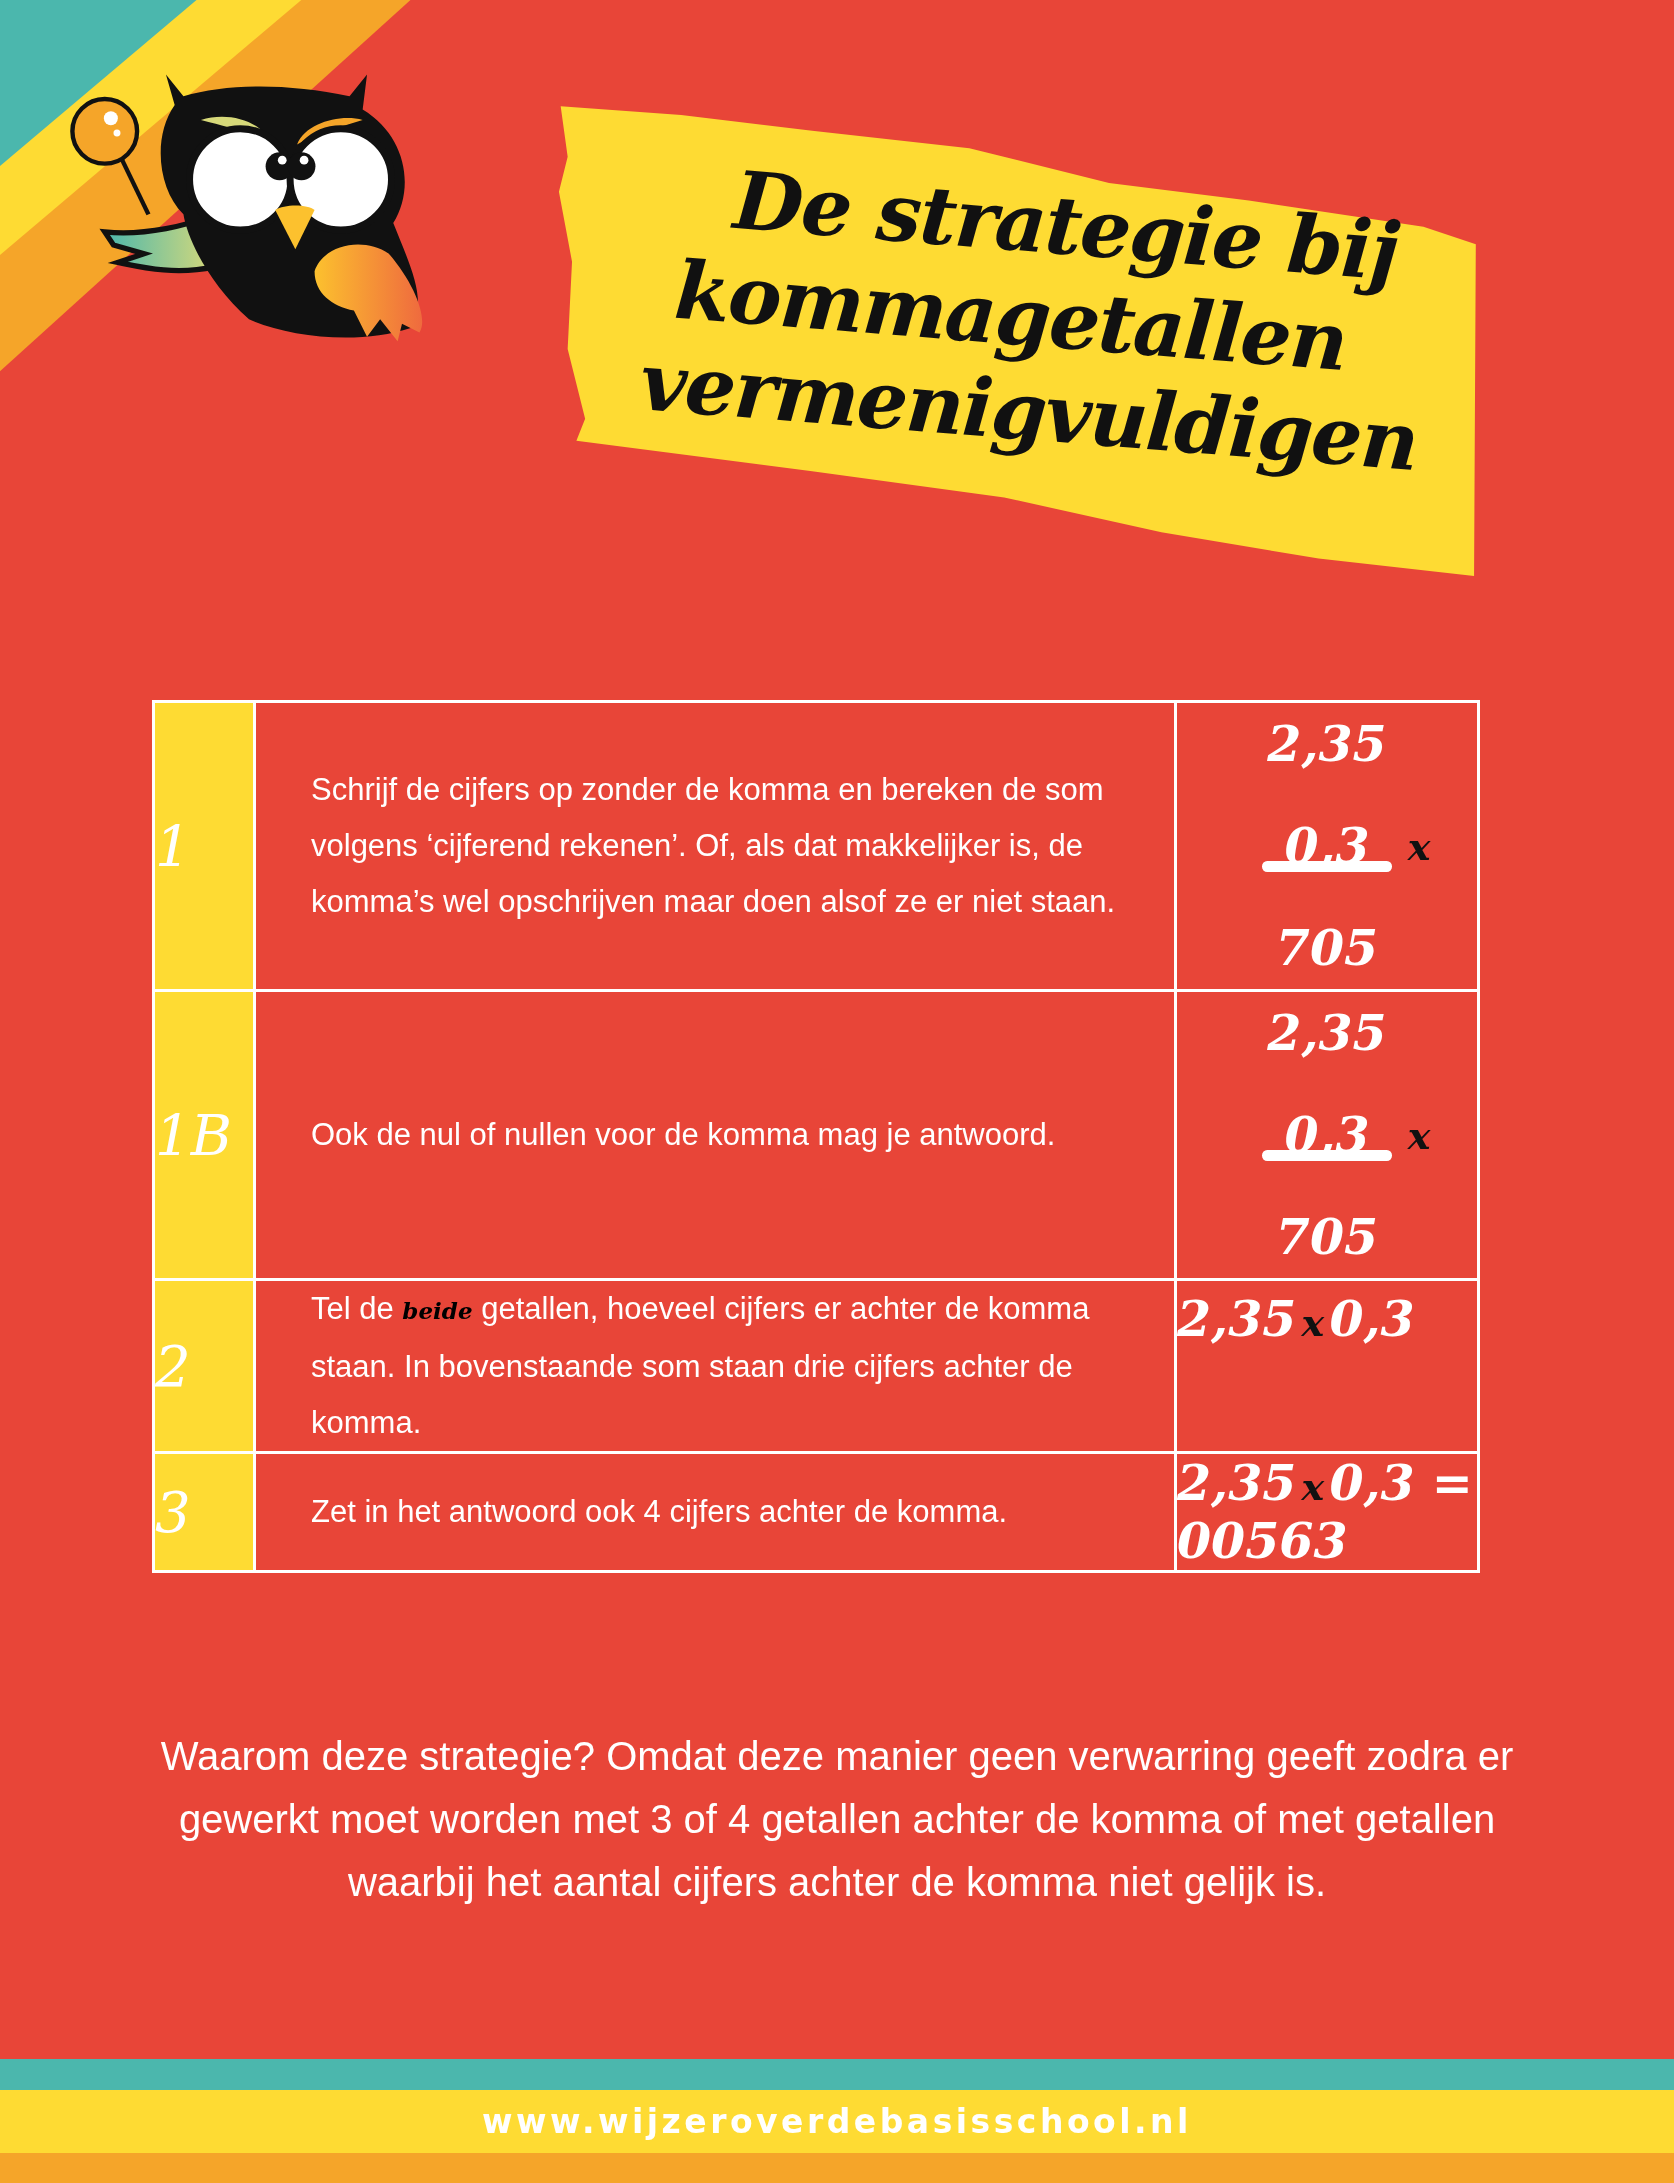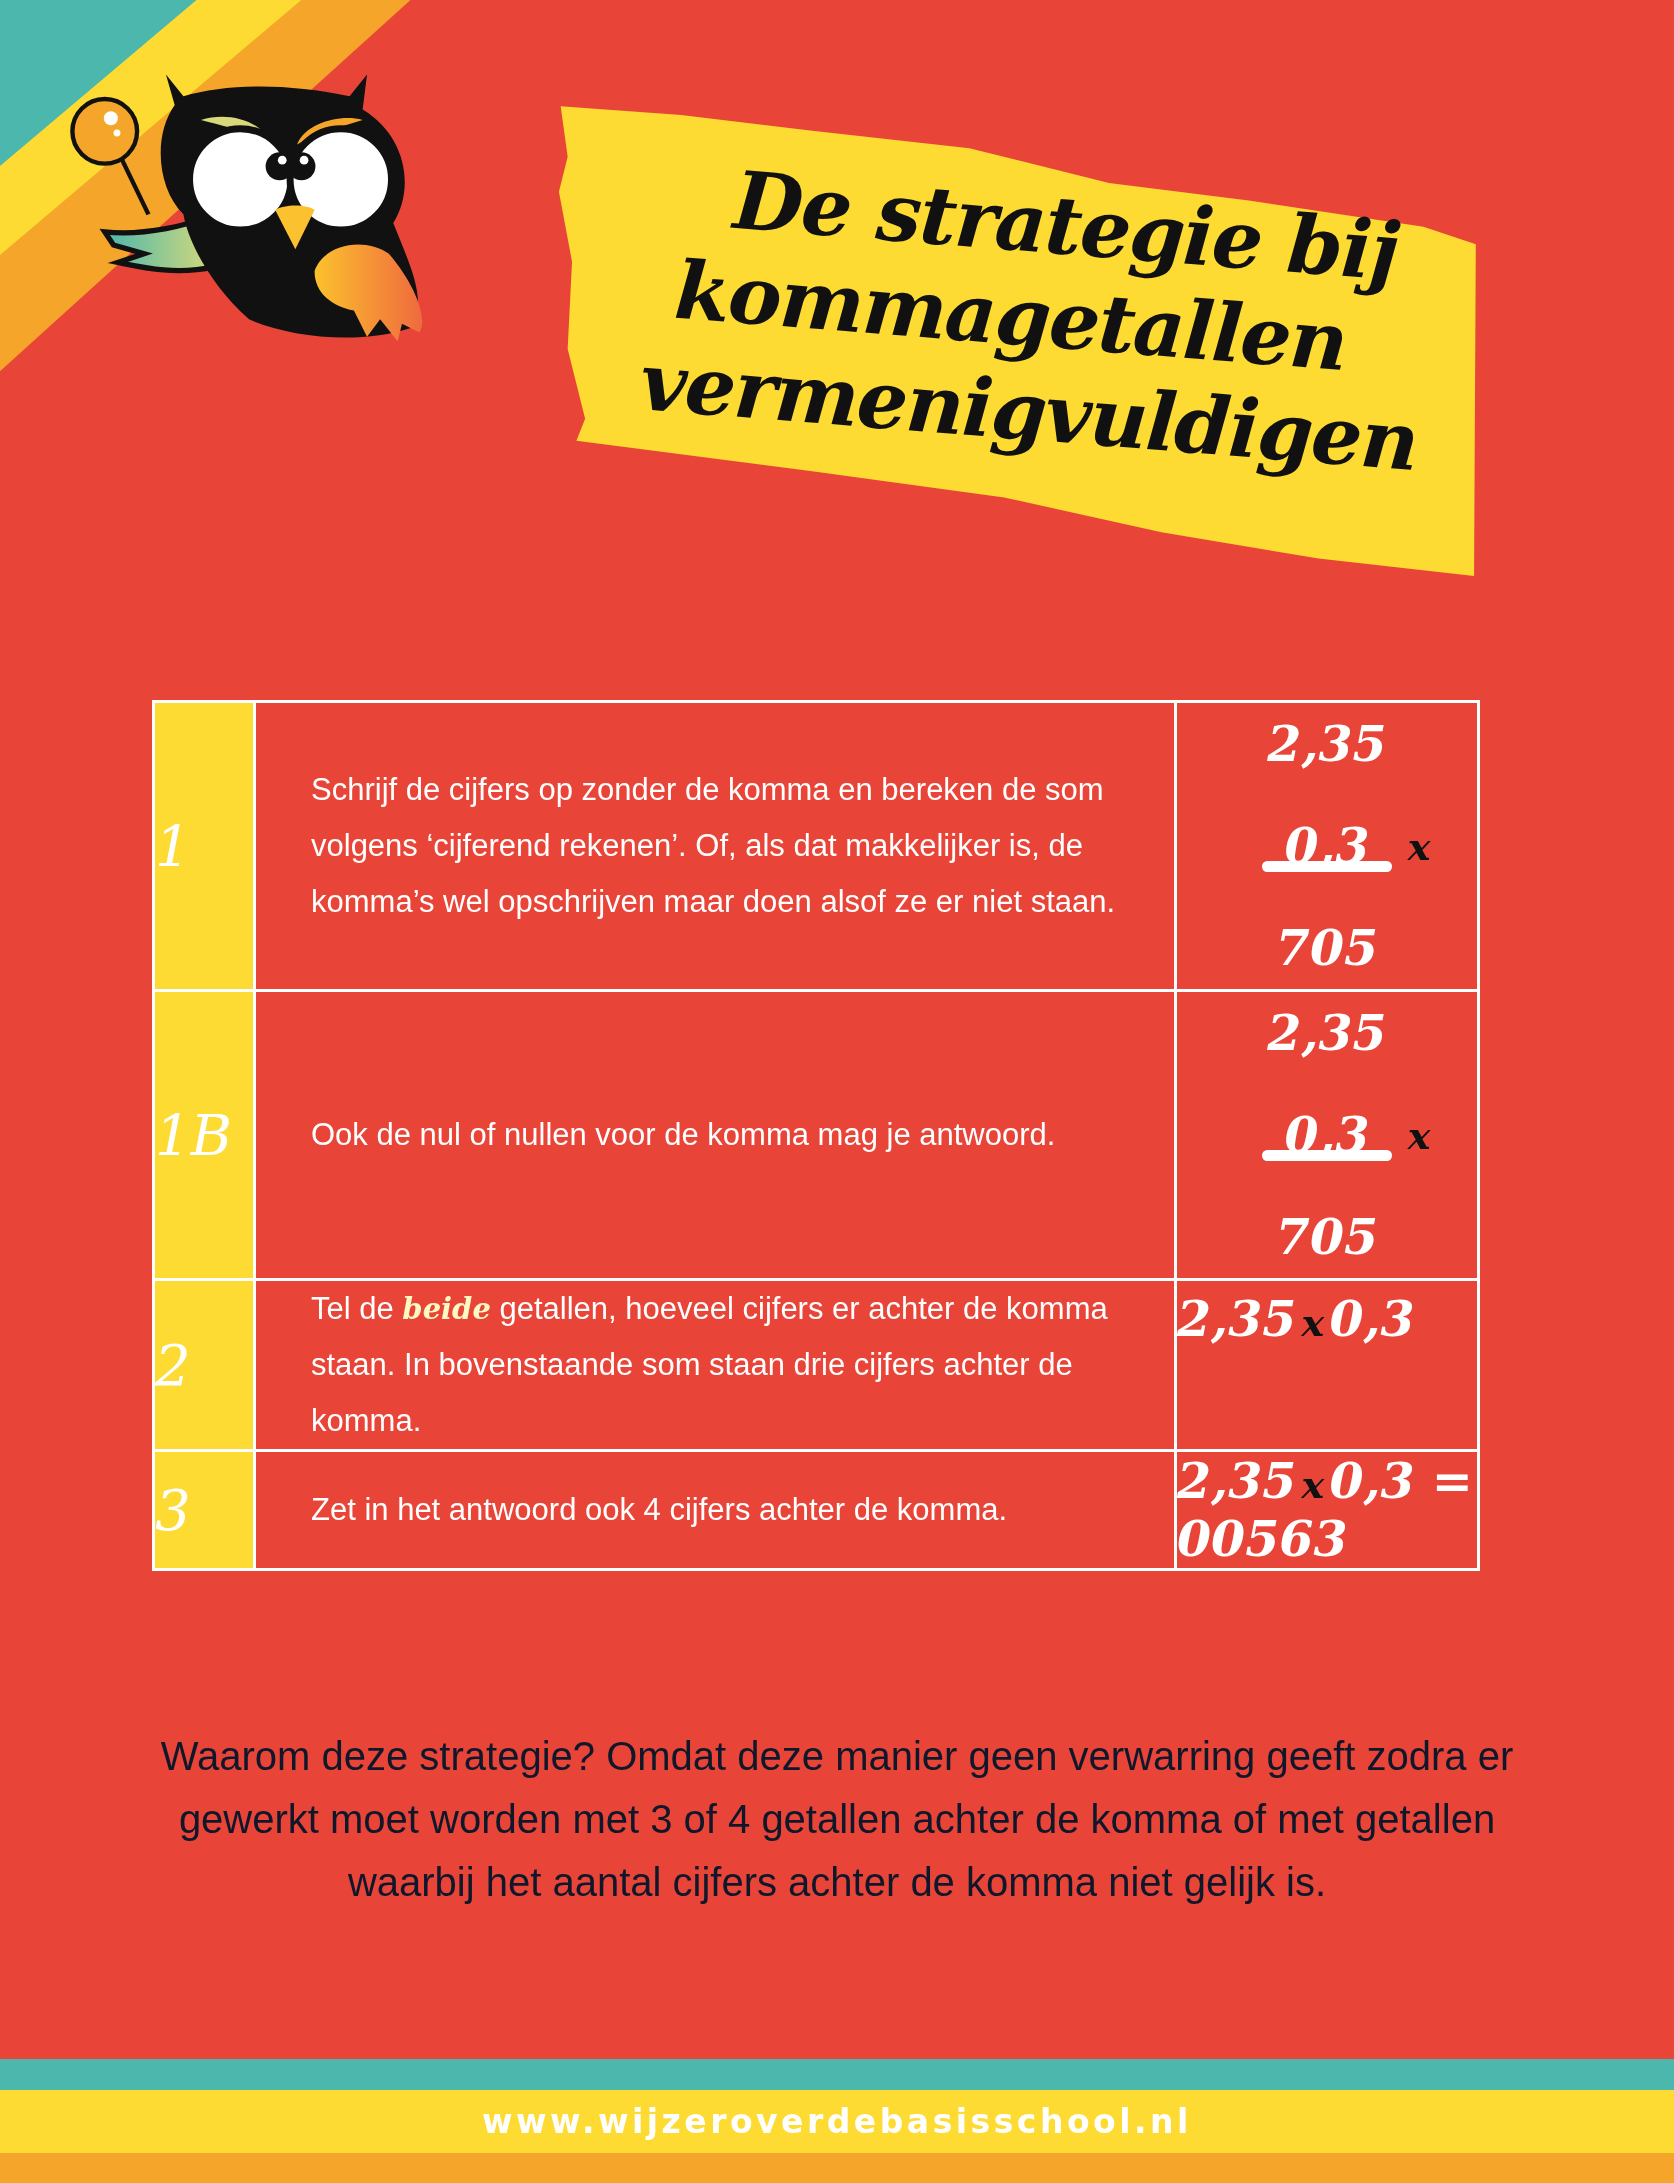--- a/index.html
+++ b/index.html
@@ -17,23 +17,23 @@
   td.num { width:98px; background:#fedb33; font-family:"DejaVu Serif", serif; font-style:italic; font-size:56px; }
   td.desc { width:808px; font-size:31px; line-height:56px; padding:0 55px !important;margin-left:36px; }
   td.calc { font-family:"DejaVu Serif", serif; font-style:italic; font-weight:bold; font-size:49px; }
   tr.r1 td { height:286px; } tr.r1b td { height:286px; } tr.r2 td { height:148px; } tr.r3 td { height:105px; }
   .stack { display:flex; flex-direction:column; align-items:center; justify-content:space-between; height:262px; position:relative; }
   .stack .mid { position:relative; display:inline-block; }
   .stack .mid .ul { position:absolute; left:-22px; right:-22px; bottom:3.5px; height:10.5px; background:#fff; border-radius:5.2px; }
   .times { color:#111; font-size:38px; margin:0 5.2px; }
   .stack .mid .times { position:absolute; right:-66px; top:7px; }
   td.calc.top { vertical-align:top; padding-top:8.7px !important; }
-  .beide { font-family:"DejaVu Serif", serif; font-style:italic; font-weight:bold; color:#fef9c3; font-size:29px; }
+  .beide { font-family:"DejaVu Serif", serif; font-style:italic; font-weight:bold; color:#000000; font-size:23px; }
 
-  .why { position:absolute; left:131px; top:1725px; width:1412px; text-align:center; color:#0f172a; font-size:40px; line-height:63px; }
+  .why { position:absolute; left:131px; top:1725px; width:1412px; text-align:center; color:#ffffff; font-size:40px; line-height:63px; }
 
   .stripe { position:absolute; left:0; width:1674px; }
   .s-teal { top:2059px; height:31px; background:#4bb7ad; }
   .s-yellow { top:2090px; height:63px; background:#fedb33; }
   .s-orange { top:2153px; height:31px; background:#f5a529; }
   .url { position:absolute; left:0; top:2090px; width:1674px; height:63px; line-height:63px; text-align:center; font-family:"DejaVu Sans", sans-serif; font-weight:bold; font-size:33px; letter-spacing:3.5px; color:#ffffff; }
 </style>
 </head>
 <body>
 

